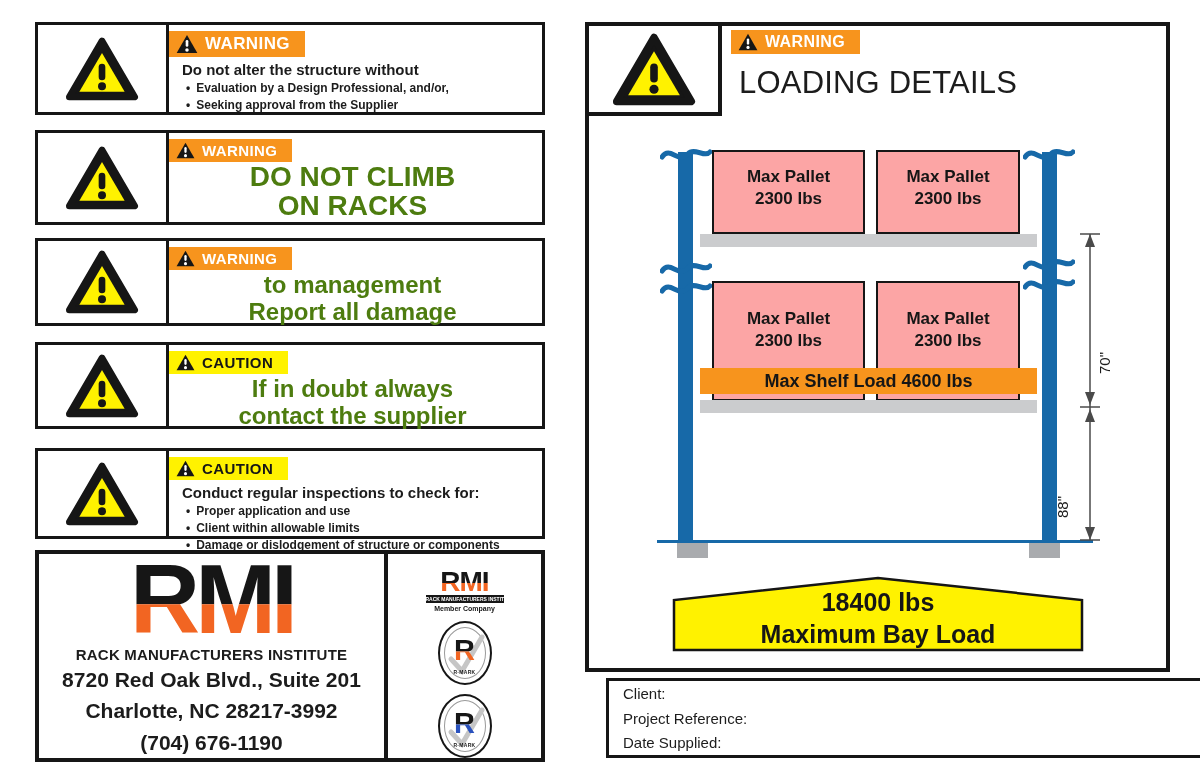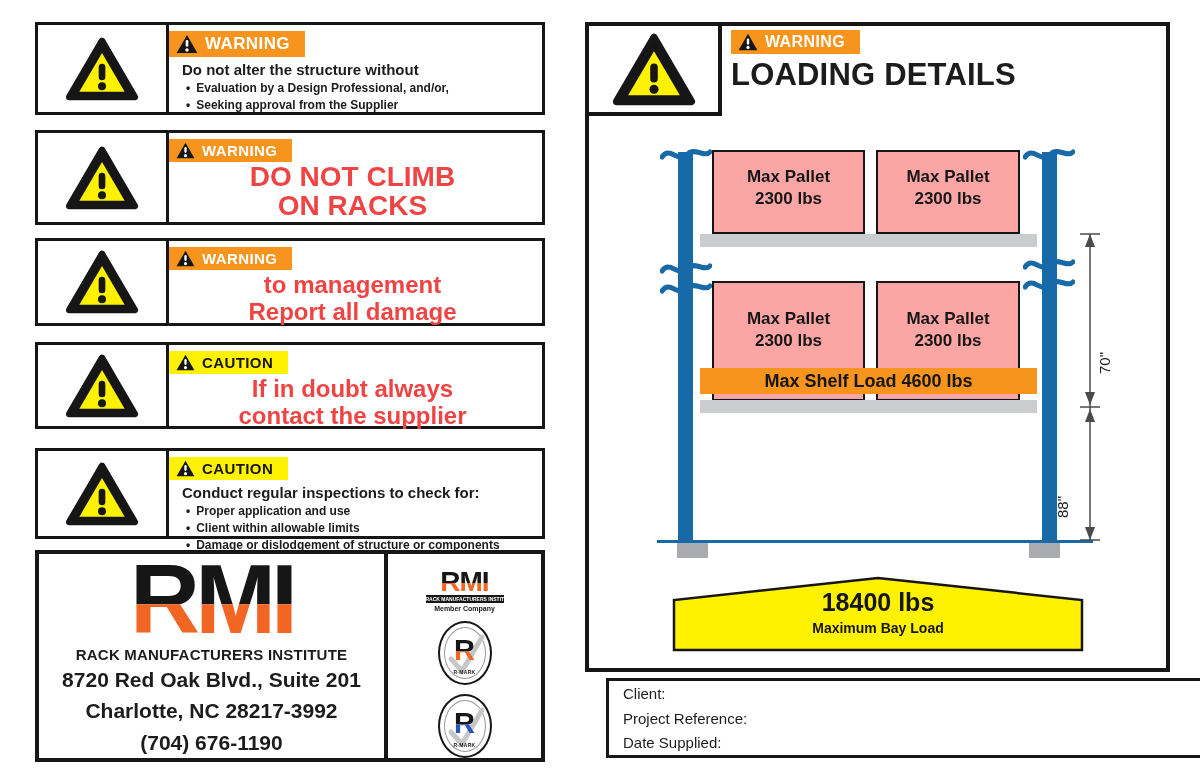--- a/index.html
+++ b/index.html
@@ -21,21 +21,21 @@
           font-weight:bold;align-self:flex-start;white-space:nowrap;}
   .banner.orange{background:#F7941D;color:#fff;}
   .banner.yellow{background:#FFF200;color:#161616;}
   .banner .bt{font-size:15px;letter-spacing:.4px;}
   .p1 .banner .bt{font-size:17px;}
   .ld-banner .bt{font-size:16px;}
 
   .p-heading{font-size:15px;font-weight:bold;margin:4px 0 1px 13px;}
   .bullets{margin:1px 0 0 17px;font-size:12px;font-weight:bold;line-height:1.42;}
   .bullet-row{display:flex;gap:6px;}
-  .big-lines{text-align:center;font-weight:bold;color:#ef4444;}
+  .big-lines{text-align:center;font-weight:bold;color:#4d7c0f;}
   .p2 .big-lines{font-size:28px;line-height:1.03;margin-top:1px;}
   .p3 .big-lines{font-size:24px;line-height:1.12;margin-top:2px;}
   .p4 .big-lines{font-size:24px;line-height:1.12;margin-top:2px;}
 
   
   .p6{top:550px;height:212px;border:4px solid #161616;}
   .p6-left{flex:1;border-right:4px solid #161616;display:flex;flex-direction:column;align-items:center;justify-content:center;padding-top:2px;}
   .p6-right{width:153px;flex:0 0 auto;display:flex;flex-direction:column;align-items:center;padding-top:16px;gap:9px;}
   .rmi-logo{position:relative;width:252px;height:92px;}
   .rmi-logo span{position:absolute;left:0;right:0;top:0;font-size:97px;line-height:86px;font-weight:bold;
@@ -59,21 +59,21 @@
   .seal-orange .r-bot{color:#F26522;clip-path:inset(55% 0 0 0);}
   .seal-blue .r-bot{color:#2A52BE;clip-path:inset(55% 0 0 0);}
   .seal-check{position:absolute;left:6px;top:10px;}
   .seal-label{position:absolute;bottom:8px;left:0;right:0;text-align:center;font-size:5px;font-weight:bold;letter-spacing:.3px;}
 
   
   .load-outer{position:absolute;left:585px;top:22px;width:585px;height:650px;border:4px solid #161616;background:#fff;}
   .tri-box{position:absolute;left:585px;top:22px;width:137px;height:94px;border:4px solid #161616;background:#fff;
            display:flex;align-items:center;justify-content:center;z-index:3;}
   .ld-banner{position:absolute;left:731px;top:30px;margin:0;z-index:2;}
-  .ld-title{position:absolute;left:731px;top:57px;margin:0;font-size:31px;font-weight:bold;letter-spacing:.2px;color:#1c1c1c;}
+  .ld-title{position:absolute;left:731px;top:57px;margin:8px;font-size:31px;font-weight:normal;letter-spacing:.2px;color:#1c1c1c;}
   .ld-sub{position:absolute;left:731px;top:98px;font-size:16px;font-weight:bold;color:#1c1c1c;}
 
   .post{position:absolute;top:152px;width:15px;height:389px;background:#1769A8;}
   .post-left{left:678px}
   .post-right{left:1042px}
   .wave{position:absolute;width:52px;height:22px;}
   .w-tl{left:660px;top:143px}
   .w-tr{left:1023px;top:143px}
   .w-ml1{left:660px;top:257px}
   .w-ml2{left:660px;top:277px}
@@ -95,21 +95,21 @@
   .plate{position:absolute;top:543px;width:31px;height:15px;background:#A9ABAE;}
   .plate-l{left:677px}
   .plate-r{left:1029px}
   .dim-svg{position:absolute;left:1072px;top:226px;}
   .dim-label{position:absolute;writing-mode:vertical-rl;transform:rotate(180deg);font-size:15px;color:#1c1c1c;}
   .dim70{left:1096px;top:352px;}
   .dim88{left:1054px;top:496px;}
 
   .bay{position:absolute;left:672px;top:575px;}
   .bay-line1{position:absolute;left:672px;top:588px;width:412px;text-align:center;font-size:25px;font-weight:bold;color:#161616;}
-  .bay-line2{position:absolute;left:672px;top:620px;width:412px;text-align:center;font-size:14px;font-weight:bold;color:#161616;}
+  .bay-line2{position:absolute;left:672px;top:620px;width:412px;text-align:center;font-size:25px;font-weight:bold;color:#161616;}
 
   .client-box{position:absolute;left:578px;top:678px;width:601px;height:80px;border:3px solid #161616;background:#fff;
               padding:4px 14px;display:flex;flex-direction:column;justify-content:space-between;margin-left:28px;}
   .client-box .fld{font-size:15px;color:#1c1c1c;}
 </style>
 </head>
 <body>
 
 <div class="page">
 

